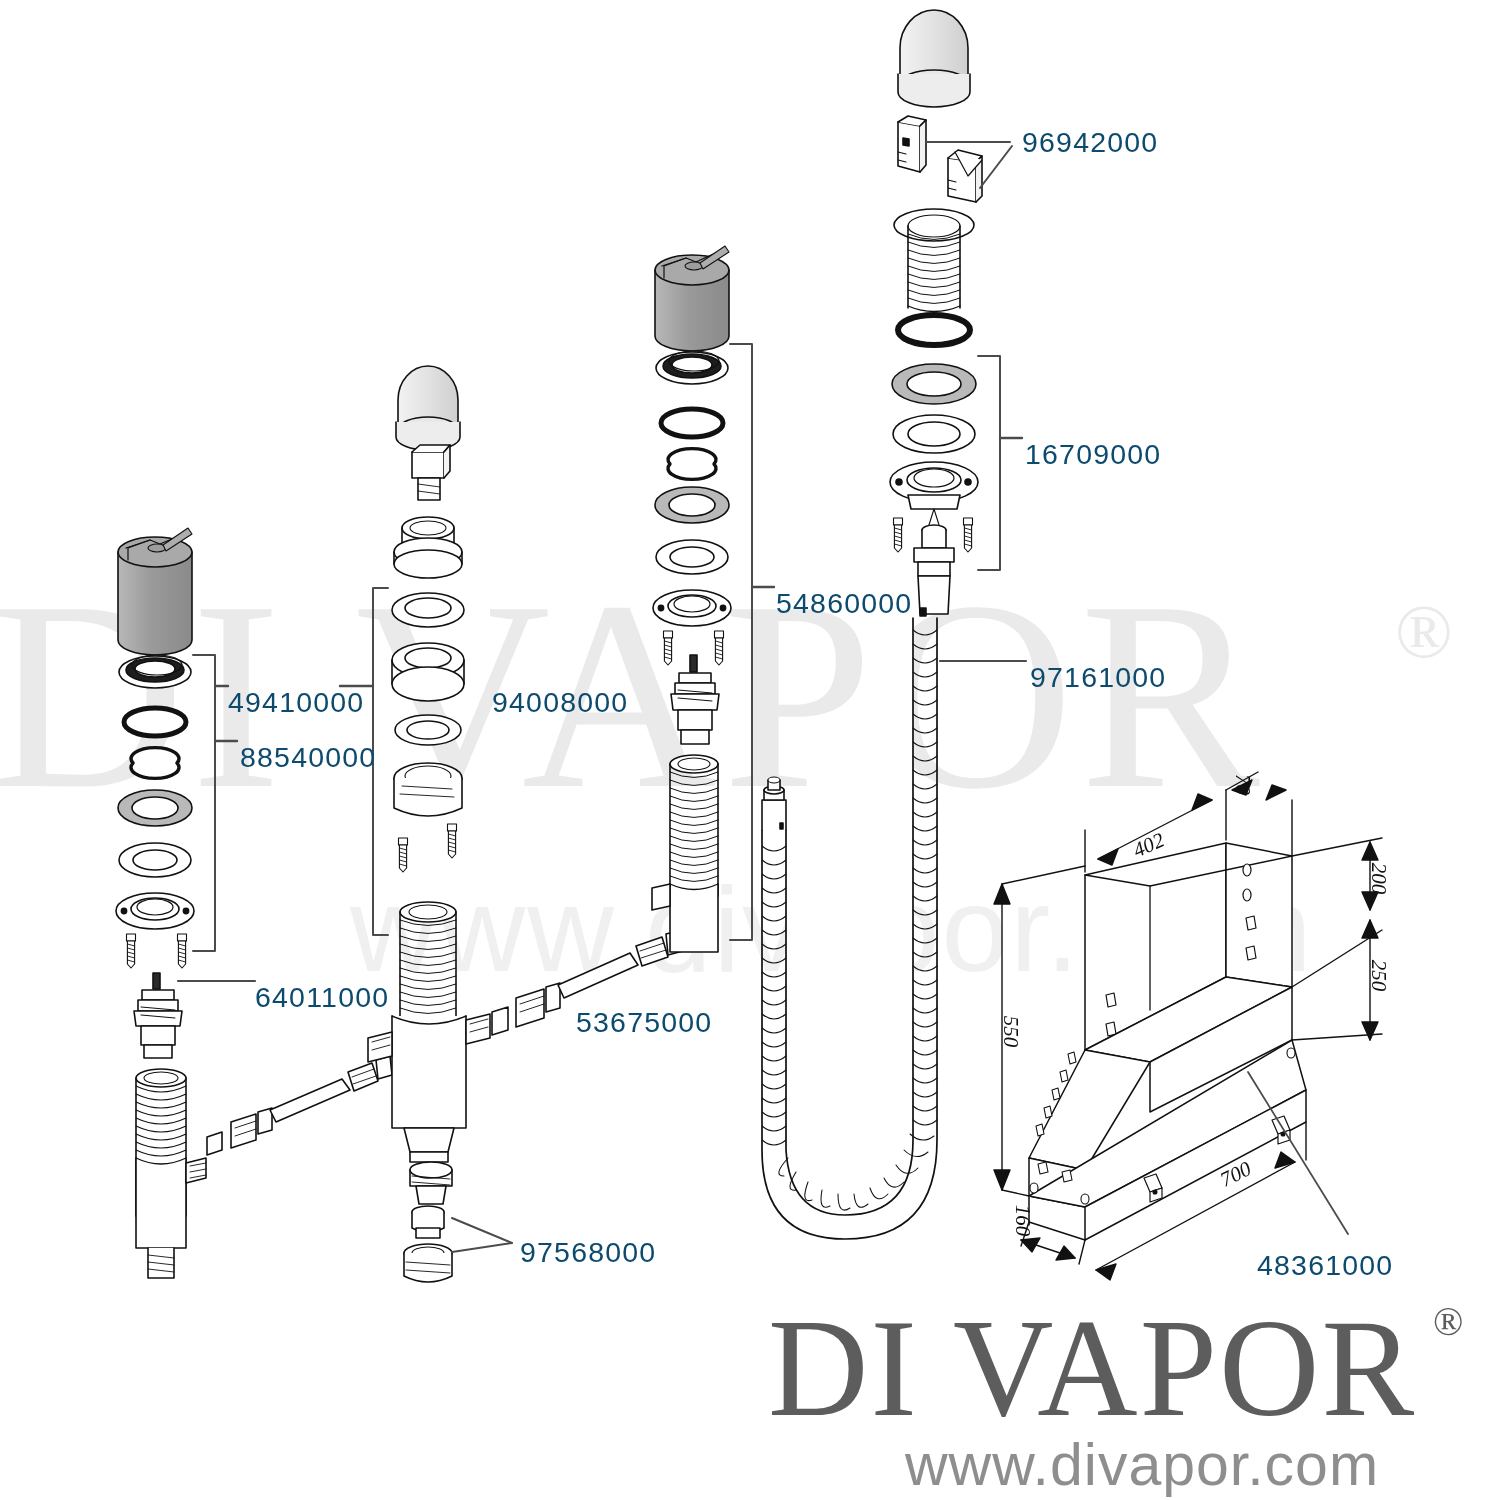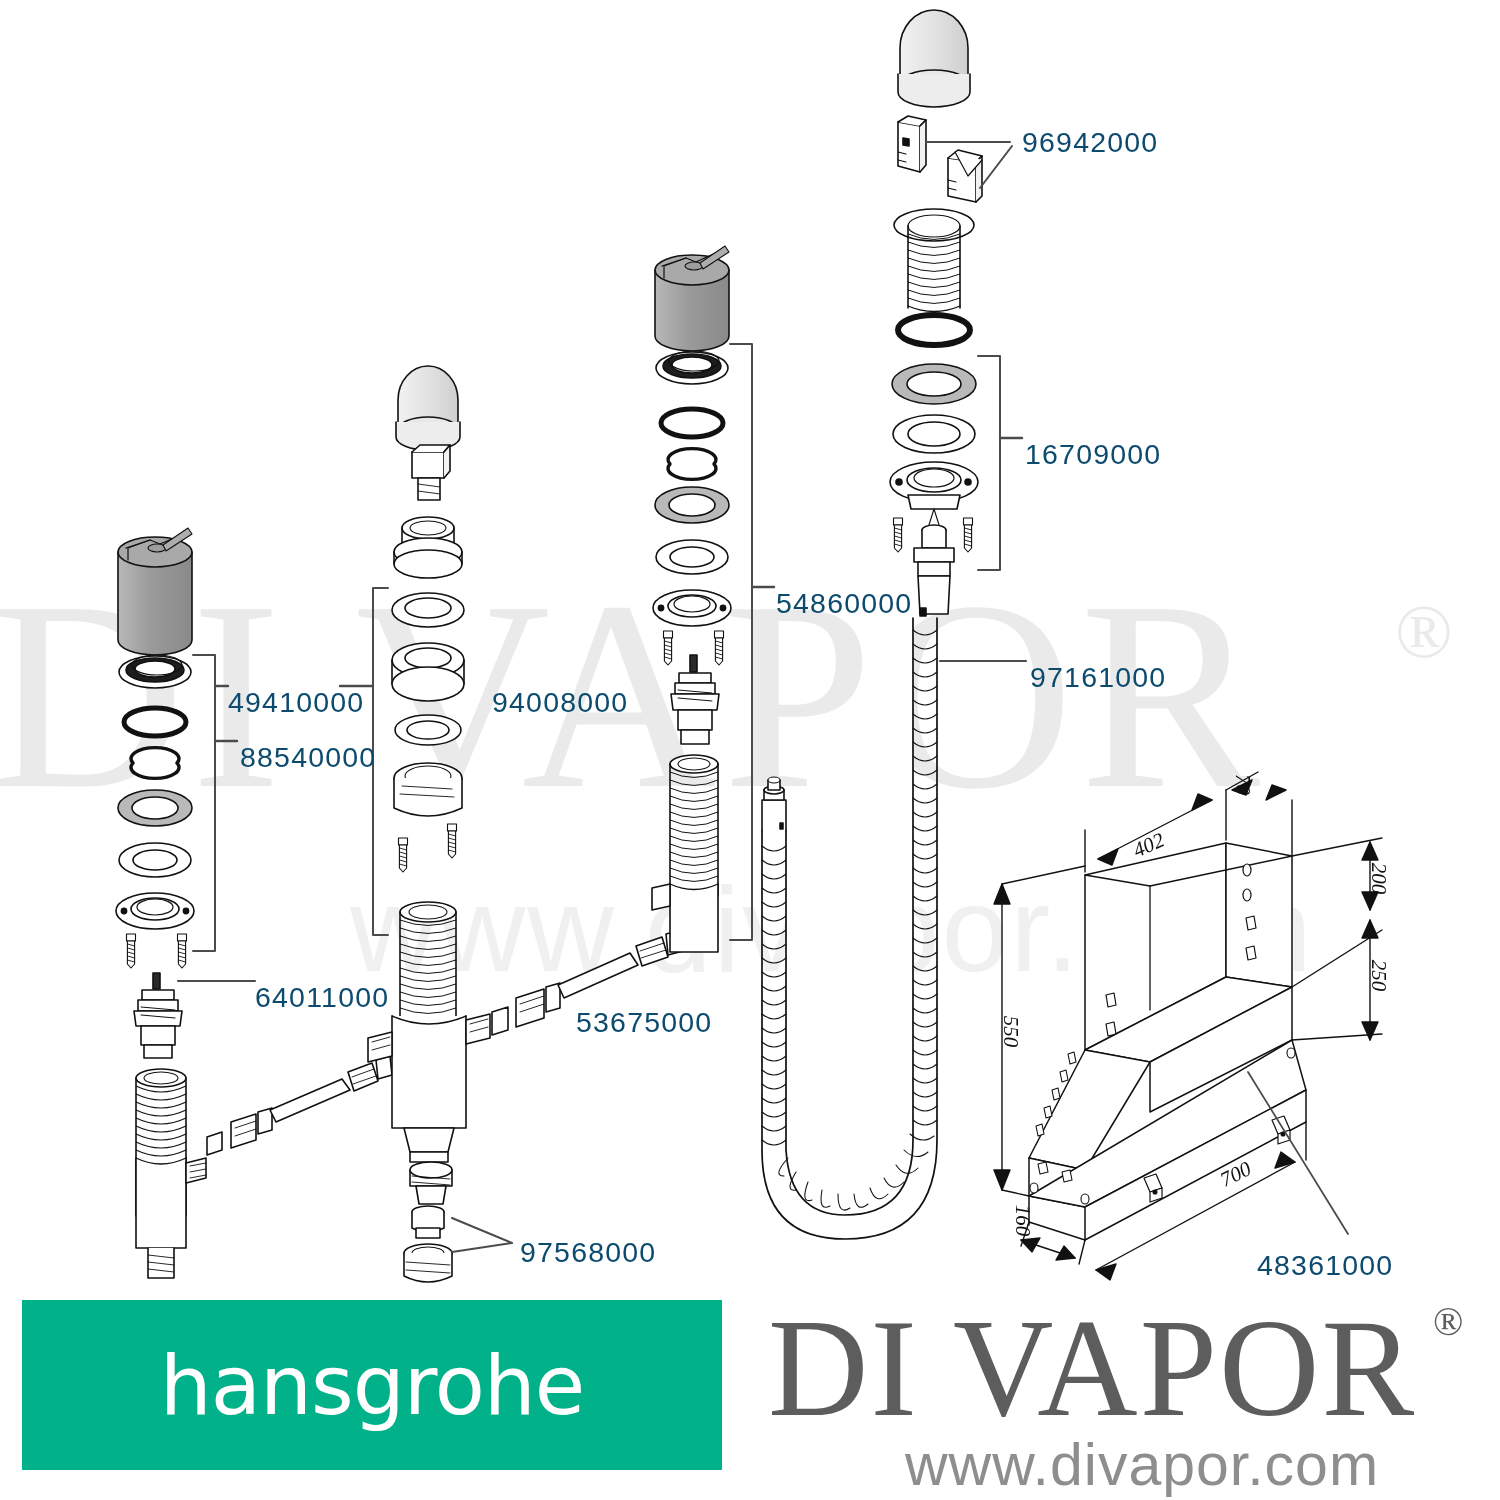--- a/index.html
+++ b/index.html
@@ -576,21 +576,18 @@
     <div class="dim" style="left:1133px;top:833px;transform:rotate(-24deg)">402</div>
     <div class="dim" style="left:1232px;top:772px;transform:rotate(90deg)">70</div>
     <div class="dim" style="left:1363px;top:866px;transform:rotate(90deg)">200</div>
     <div class="dim" style="left:1363px;top:963px;transform:rotate(90deg)">250</div>
     <div class="dim" style="left:995px;top:1019px;transform:rotate(90deg)">550</div>
     <div class="dim" style="left:1007px;top:1208px;transform:rotate(90deg)">160</div>
     <div class="dim" style="left:1220px;top:1162px;transform:rotate(-26deg)">700</div>
   </div>
 
   <div id="footer">
-    <div id="hg-box">
-      <div id="hg-word">hansgrohe</div>
-    </div>
     <div id="dv-word">DI VAPOR</div>
     <div id="dv-reg">®</div>
     <div id="dv-url">www.divapor.com</div>
   </div>
 
 </div>
 
 </body></html>

